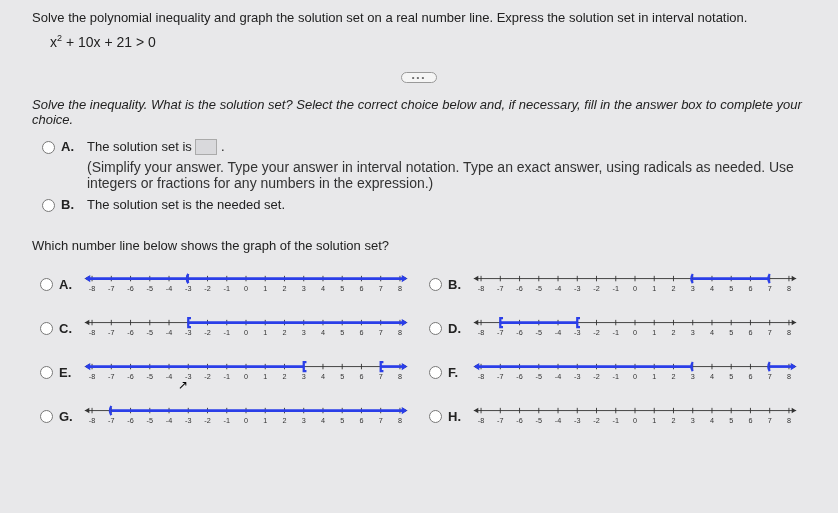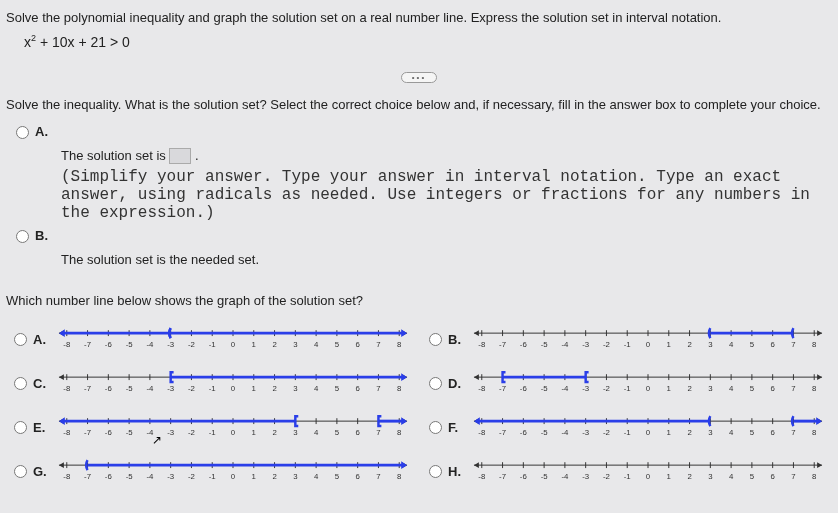--- a/index.html
+++ b/index.html
@@ -1,29 +1,29 @@
 <!DOCTYPE html>
 <html><head>
 <meta charset="utf-8">
 <style>
 * { margin: 0; padding: 0; box-sizing: border-box; }
 body { font-family: Arial, sans-serif; font-size: 13px; background: #e8e8ea; color: #222; width: 838px; }
-.page { padding: 10px 6px; }
+.page { padding: 10px 32px; }
 .question-text { margin-bottom: 8px; font-size: 13px; }
 .formula { margin: 6px 0 18px 18px; font-size: 14px; }
 .formula sup { font-size: 9px; }
 .divider { text-align: center; margin: 8px 0 14px; }
 .divider-pill { display: inline-block; border: 1px solid #999; border-radius: 10px; padding: 0 10px; font-size: 8px; color: #666; background: #f5f5f5; letter-spacing: 2px; }
-.prompt { margin: 10px 0 12px; }
+.prompt { margin: 10px 0 12px; font-style: italic; }
 .choice-row { display: flex; align-items: flex-start; margin: 6px 0 6px 10px; }
 .choice-row input[type=radio] { margin-top: 2px; }
 .choice-letter { font-weight: bold; margin: 0 8px 0 6px; min-width: 18px; }
-.choice-body { flex: 1; margin-top: 24px; }
+.choice-body { flex: 1; }
 .answer-box { display: inline-block; width: 22px; height: 16px; background: #d9d9dc; border: 1px solid #aaa; vertical-align: middle; }
-.sub-note { font-size: 16px; margin-top: 4px; color: #333; font-family: Liberation Mono, monospace; }
+.sub-note { font-size: 14px; margin-top: 4px; color: #333; }
 .section-q { margin: 26px 0 10px; }
 .grid { display: grid; grid-template-columns: 1fr 1fr; gap: 2px 20px; padding: 0 8px; }
 .nl-choice { display: flex; align-items: center; height: 42px; }
 .nl-choice input[type=radio] { flex-shrink: 0; }
 .nl-letter { font-weight: bold; margin: 0 8px 0 6px; width: 16px; flex-shrink: 0; }
 .nl-wrap { flex: 1; position: relative; height: 40px; }
 svg.numberline { width: 100%; height: 40px; }
 .cursor { position: absolute; font-size: 12px; }
 </style>
 </head>

